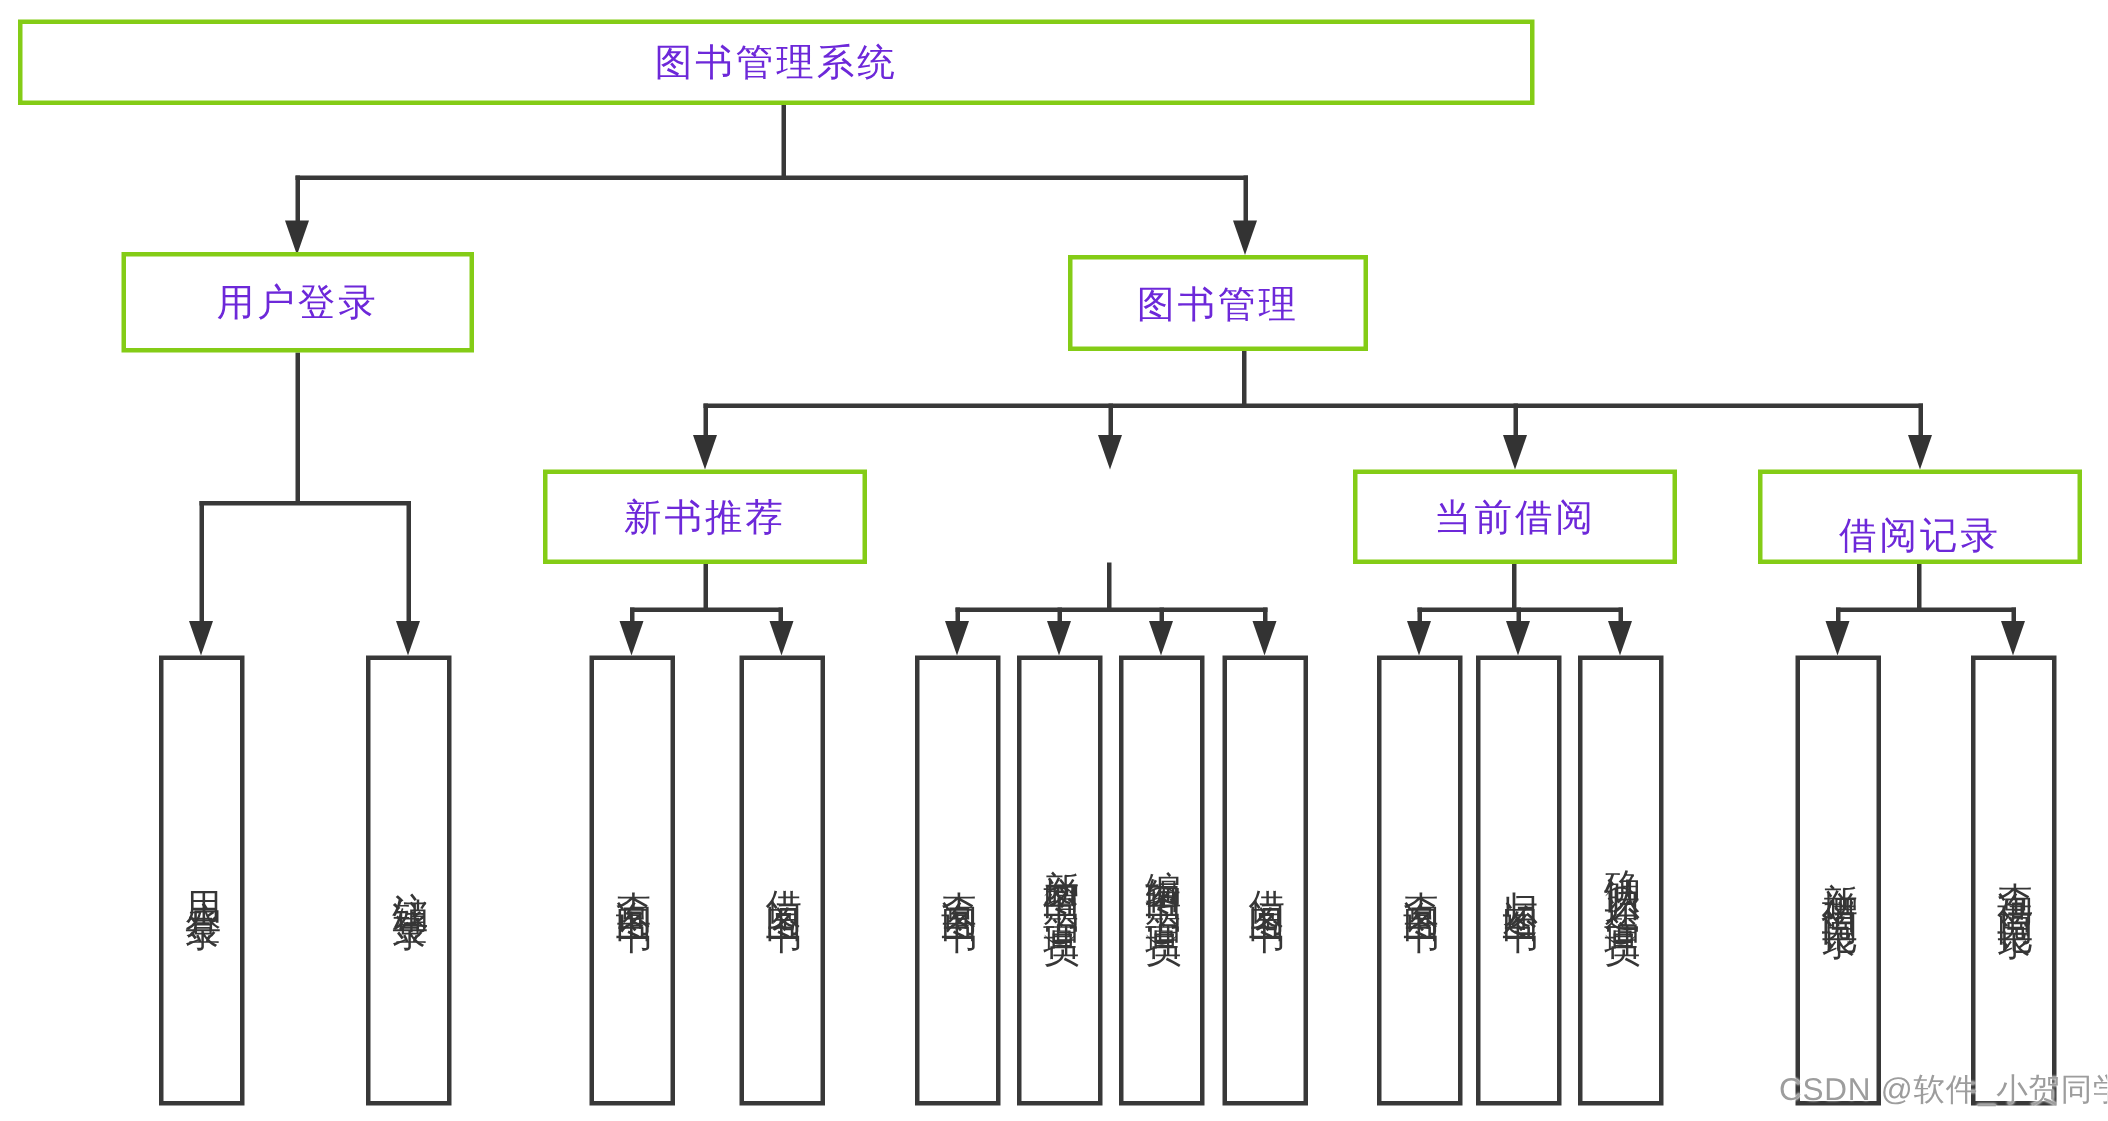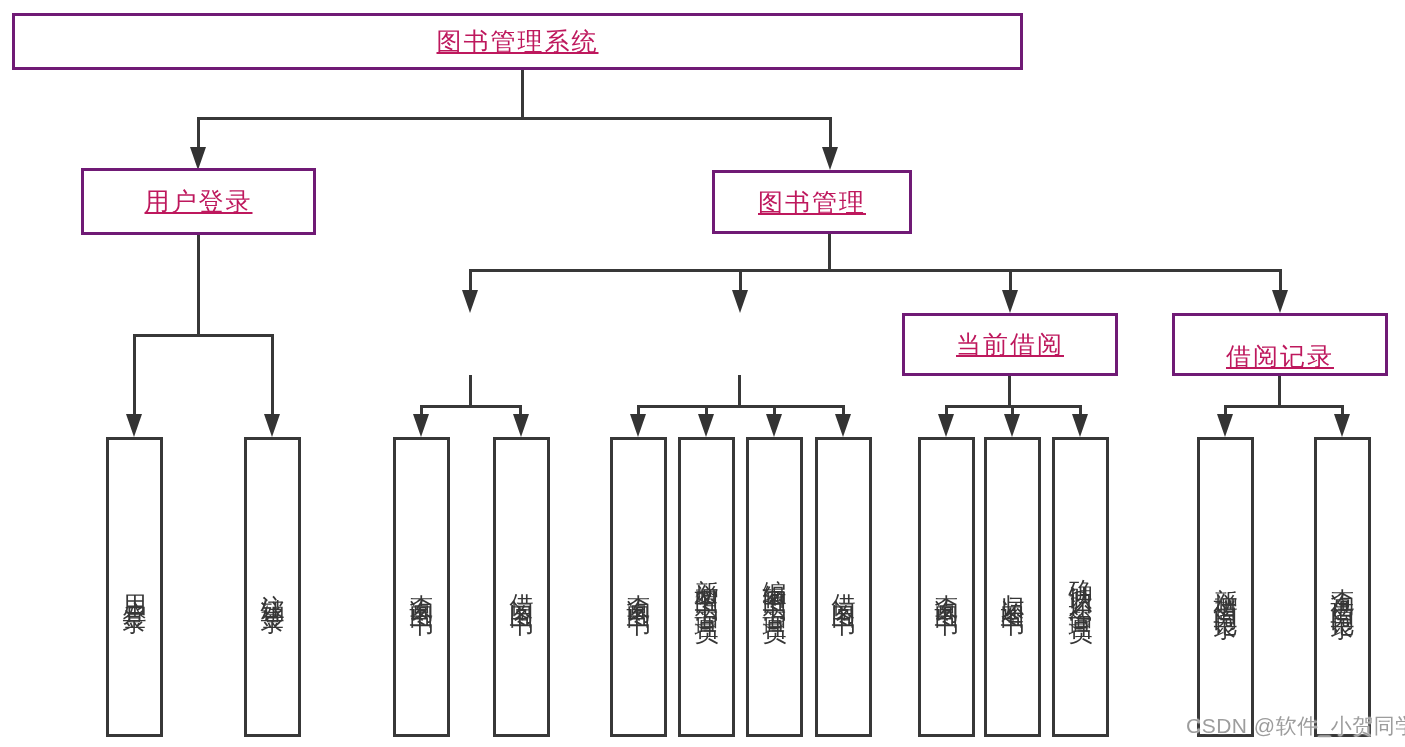--- a/index.html
+++ b/index.html
@@ -9,30 +9,29 @@
     height: 747px;
     background: #ffffff;
     font-family: "Liberation Sans", "DejaVu Sans", sans-serif;
     color: #363636;
     overflow: hidden;
   }
   
   .hbox {
     position: absolute;
     box-sizing: border-box;
-    border: 3px solid #701a75;
+    border: 3px solid #84cc16;
     background: #ffffff;
     display: flex;
     align-items: center;
     justify-content: center;
     font-size: 25px;
     letter-spacing: 2px;
-    color: #be185d;
+    color: #6d28d9;
     z-index: 2;
-    text-decoration: underline;
   }
   .vbox {
     position: absolute;
     box-sizing: border-box;
     top: 437px;
     width: 57px;
     height: 300px;
     border: 3px solid #383838;
     background: #ffffff;
     display: flex;
@@ -104,20 +103,23 @@
   <div class="hline" style="left:469px; top:269px; width:813px;"></div>
   <div class="vline" style="left:469px; top:269px; height:23px;"></div>
   <div class="vline" style="left:739px; top:269px; height:23px;"></div>
   <div class="vline" style="left:1009px; top:269px; height:23px;"></div>
   <div class="vline" style="left:1279px; top:269px; height:23px;"></div>
   <div class="arrow" style="left:462px; top:290px;"></div>
   <div class="arrow" style="left:732px; top:290px;"></div>
   <div class="arrow" style="left:1002px; top:290px;"></div>
   <div class="arrow" style="left:1272px; top:290px;"></div>
 
+  <div class="hbox" style="left:362px; top:313px; width:216px; height:63px;">
+    <span>新书推荐</span>
+  </div>
   <div class="hbox" style="left:902px; top:313px; width:216px; height:63px;">
     <span>当前借阅</span>
   </div>
   <div class="hbox" style="left:1172px; top:313px; width:216px; height:63px;align-items:flex-end;">
     <span>借阅记录</span>
   </div>
 
   <div class="vline" style="left:469px; top:375px; height:32px;"></div>
   <div class="hline" style="left:420px; top:405px; width:102px;"></div>
   <div class="vline" style="left:420px; top:405px; height:11px;"></div>

